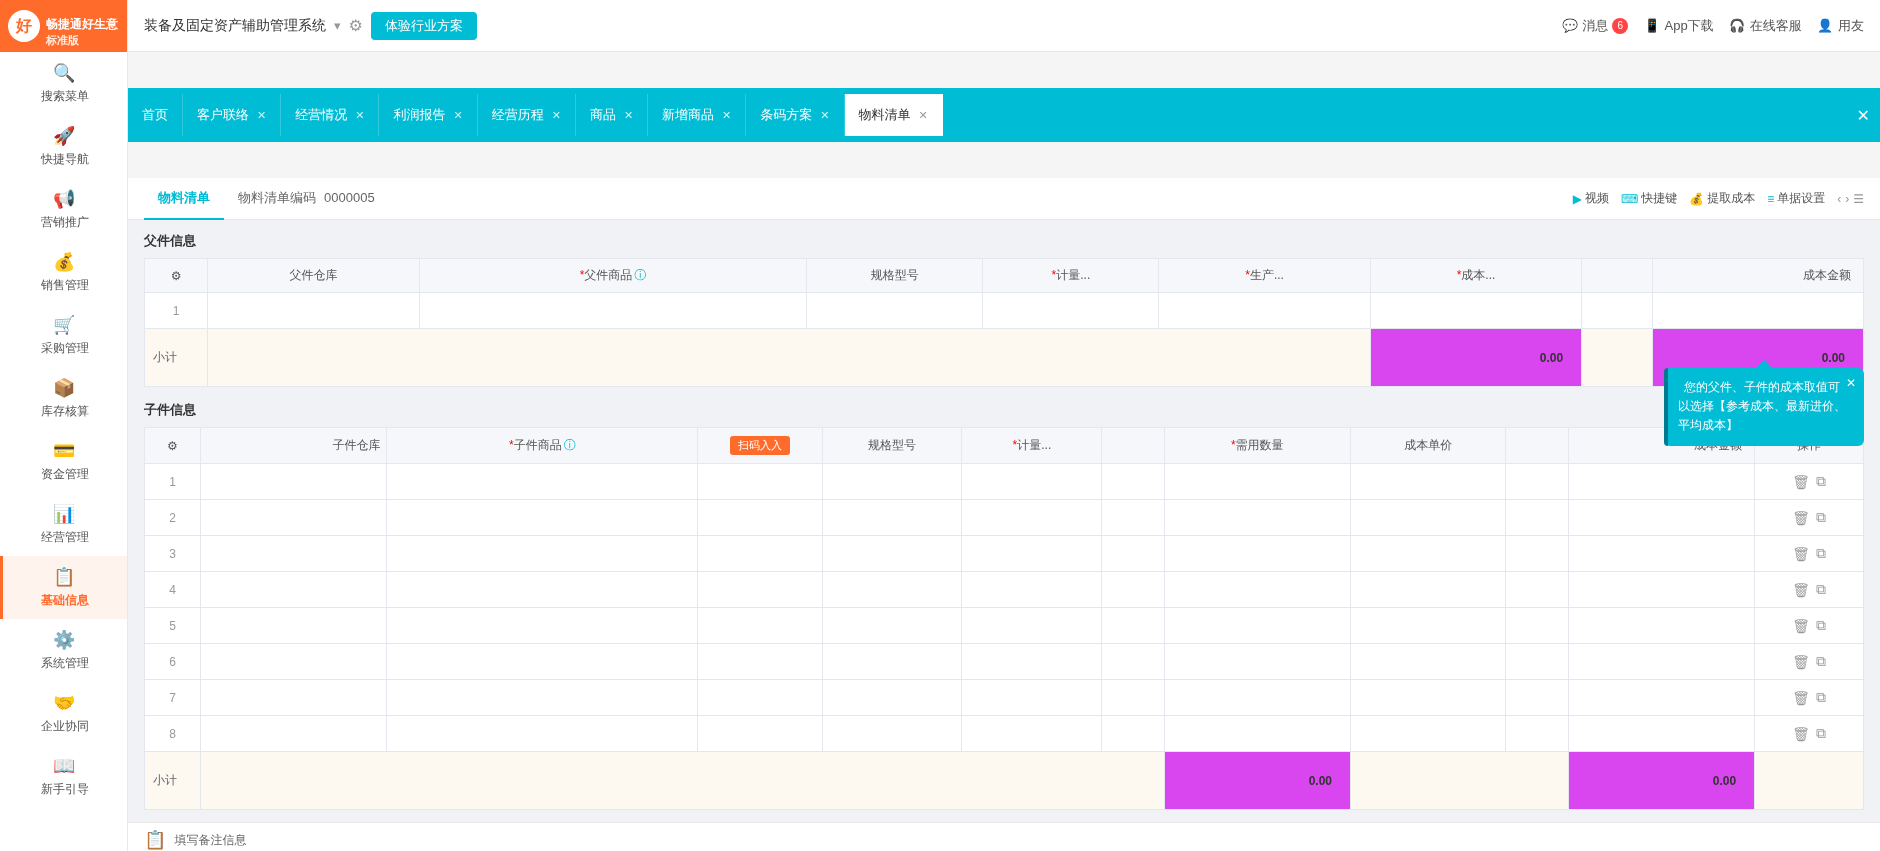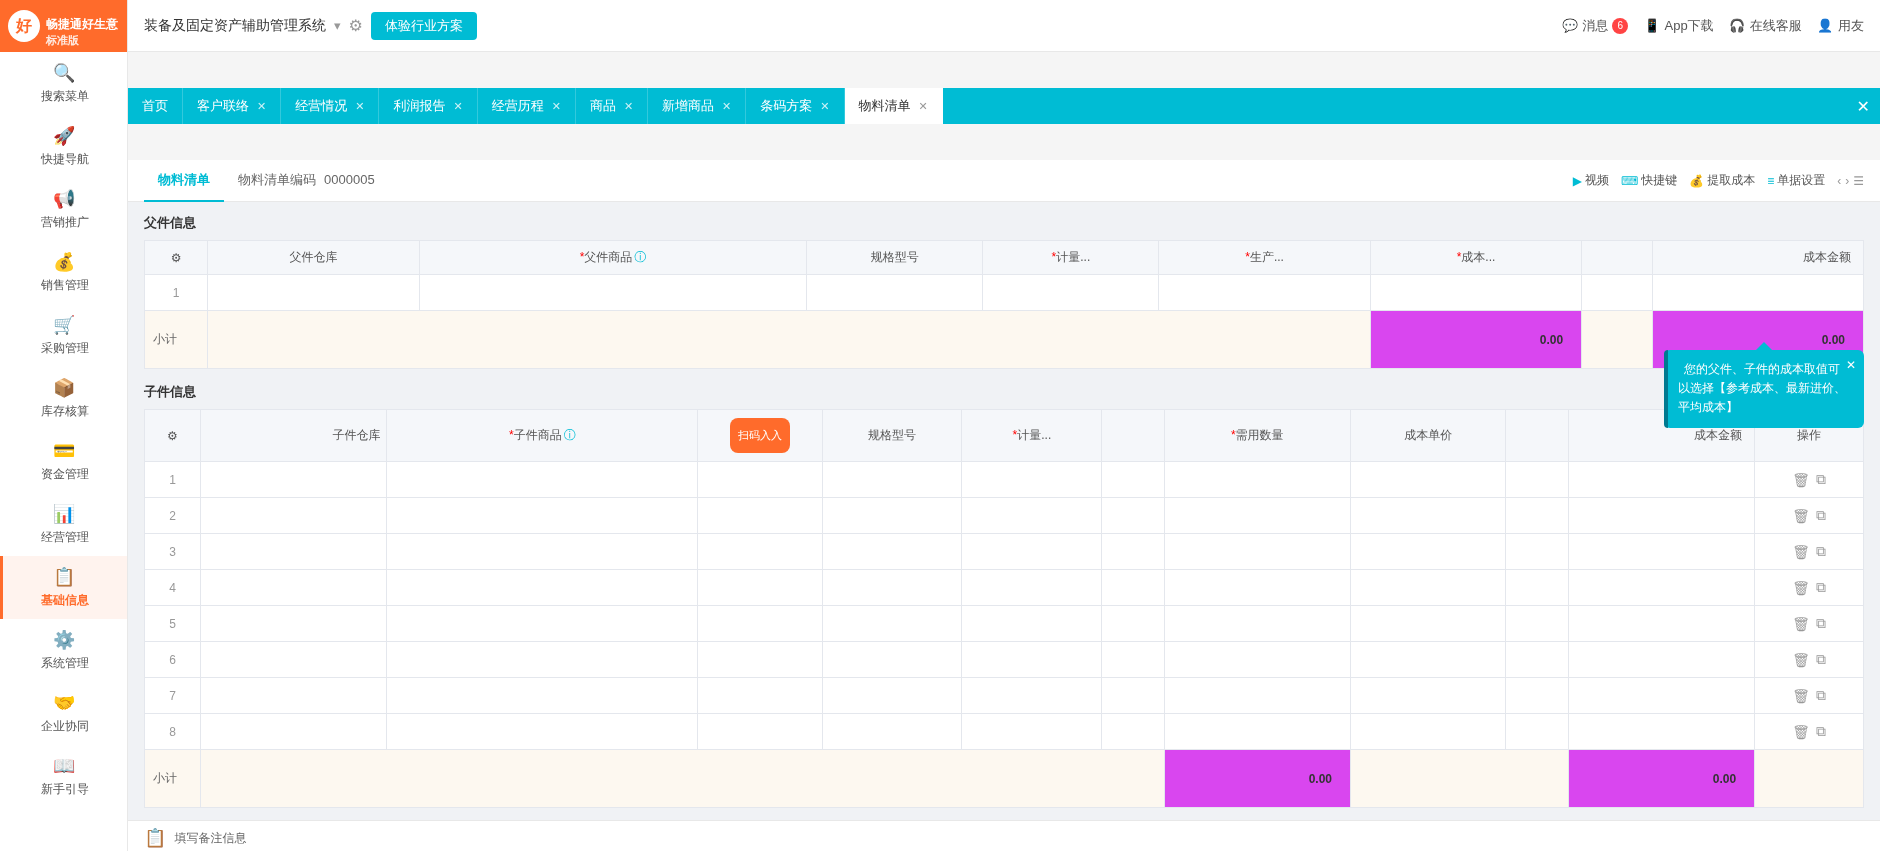--- a/index.html
+++ b/index.html
@@ -83,21 +83,21 @@
     }
     .th-right { display: flex; align-items: center; gap: 16px; color: #555; }
     .th-right-item { display: flex; align-items: center; gap: 4px; cursor: pointer; font-size: 13px; }
     .badge { background: #ff4444; color: #fff; border-radius: 50%; font-size: 10px; width: 16px; height: 16px; display: flex; align-items: center; justify-content: center; }
 
     
     .nav-tabs {
       background: #00bcd4;
       display: flex;
       align-items: center;
-      height: 36px;
+      height: 54px;
       flex-shrink: 0;
       overflow-x: auto;
     }
     .nav-tab {
       display: flex;
       align-items: center;
       padding: 0 14px;
       height: 42px;
       color: #fff;
       cursor: pointer;
@@ -199,22 +199,22 @@
       background: #d946ef;
       text-align: right;
       padding-right: 18px;
       font-weight: bold;
     }
     .required { color: #f00; }
     .scan-btn {
       background: #ff6b2b;
       color: #fff;
       border: none;
-      border-radius: 8px;
-      padding: 10px 8px;
+      border-radius: 3px;
+      padding: 2px 8px;
       font-size: 11px;
       cursor: pointer;
     }
     .row-num { color: #999; }
     .action-icons { display: flex; align-items: center; justify-content: center; gap: 6px; }
     .action-icon { cursor: pointer; color: #999; font-size: 14px; }
 
     
     .tooltip-box {
       position: absolute;

